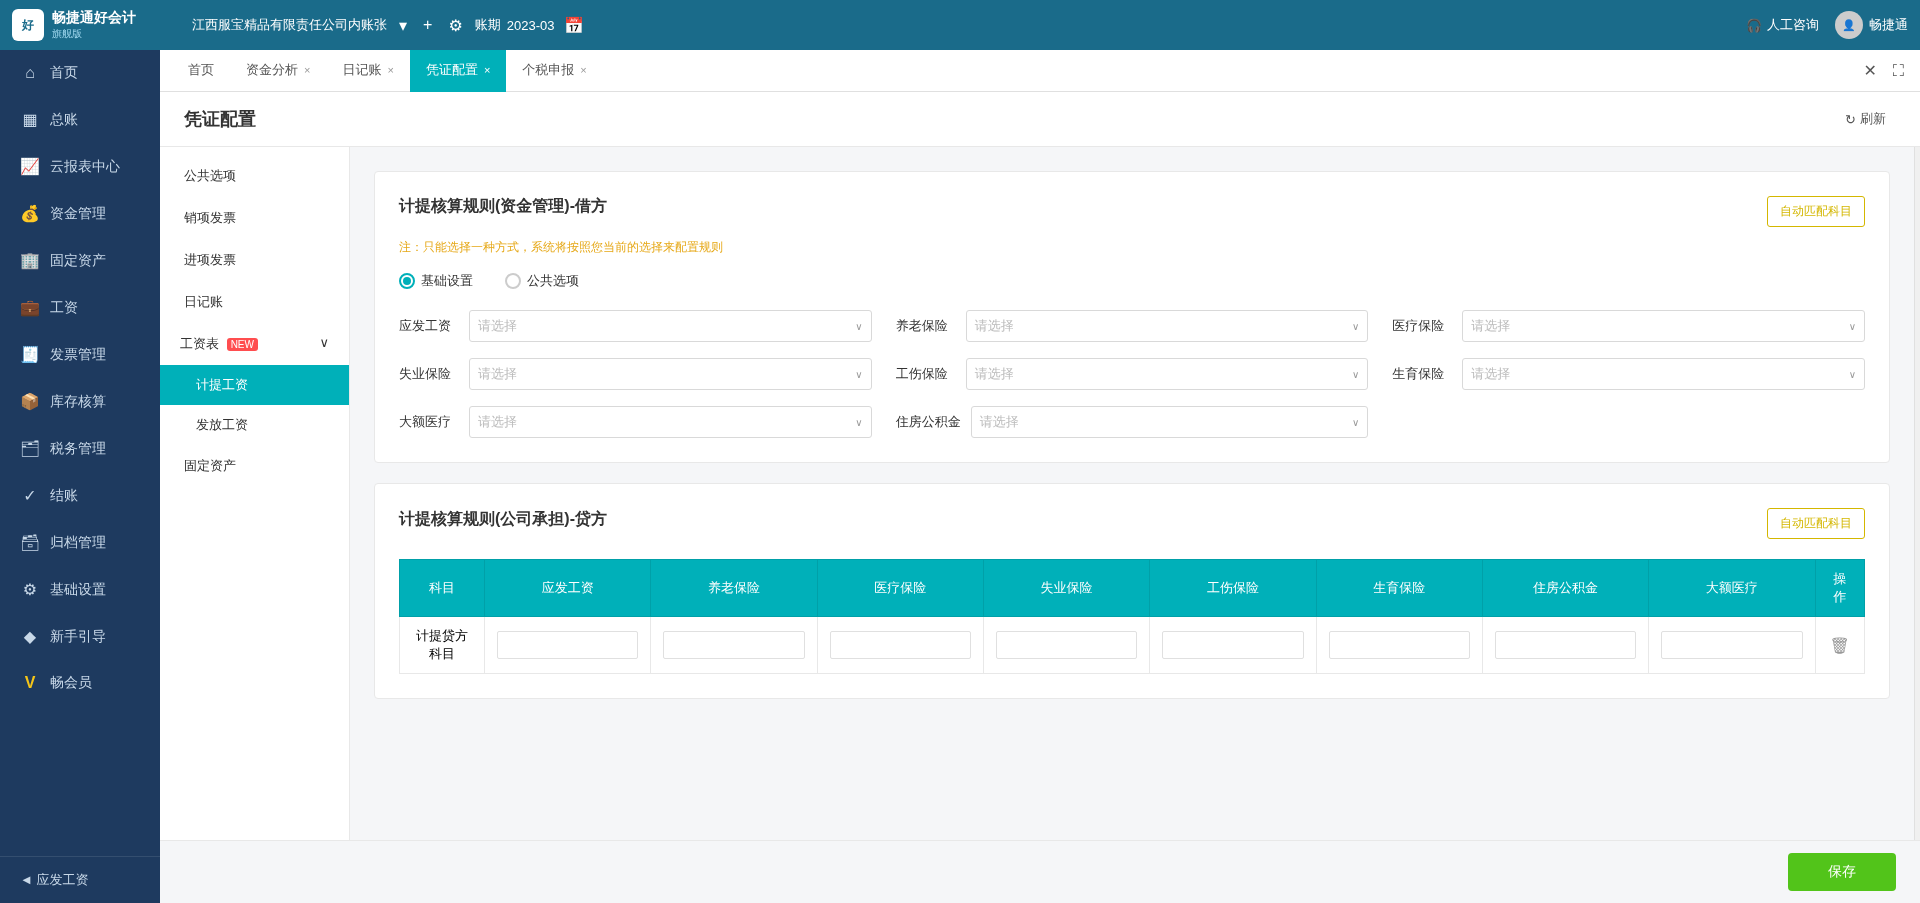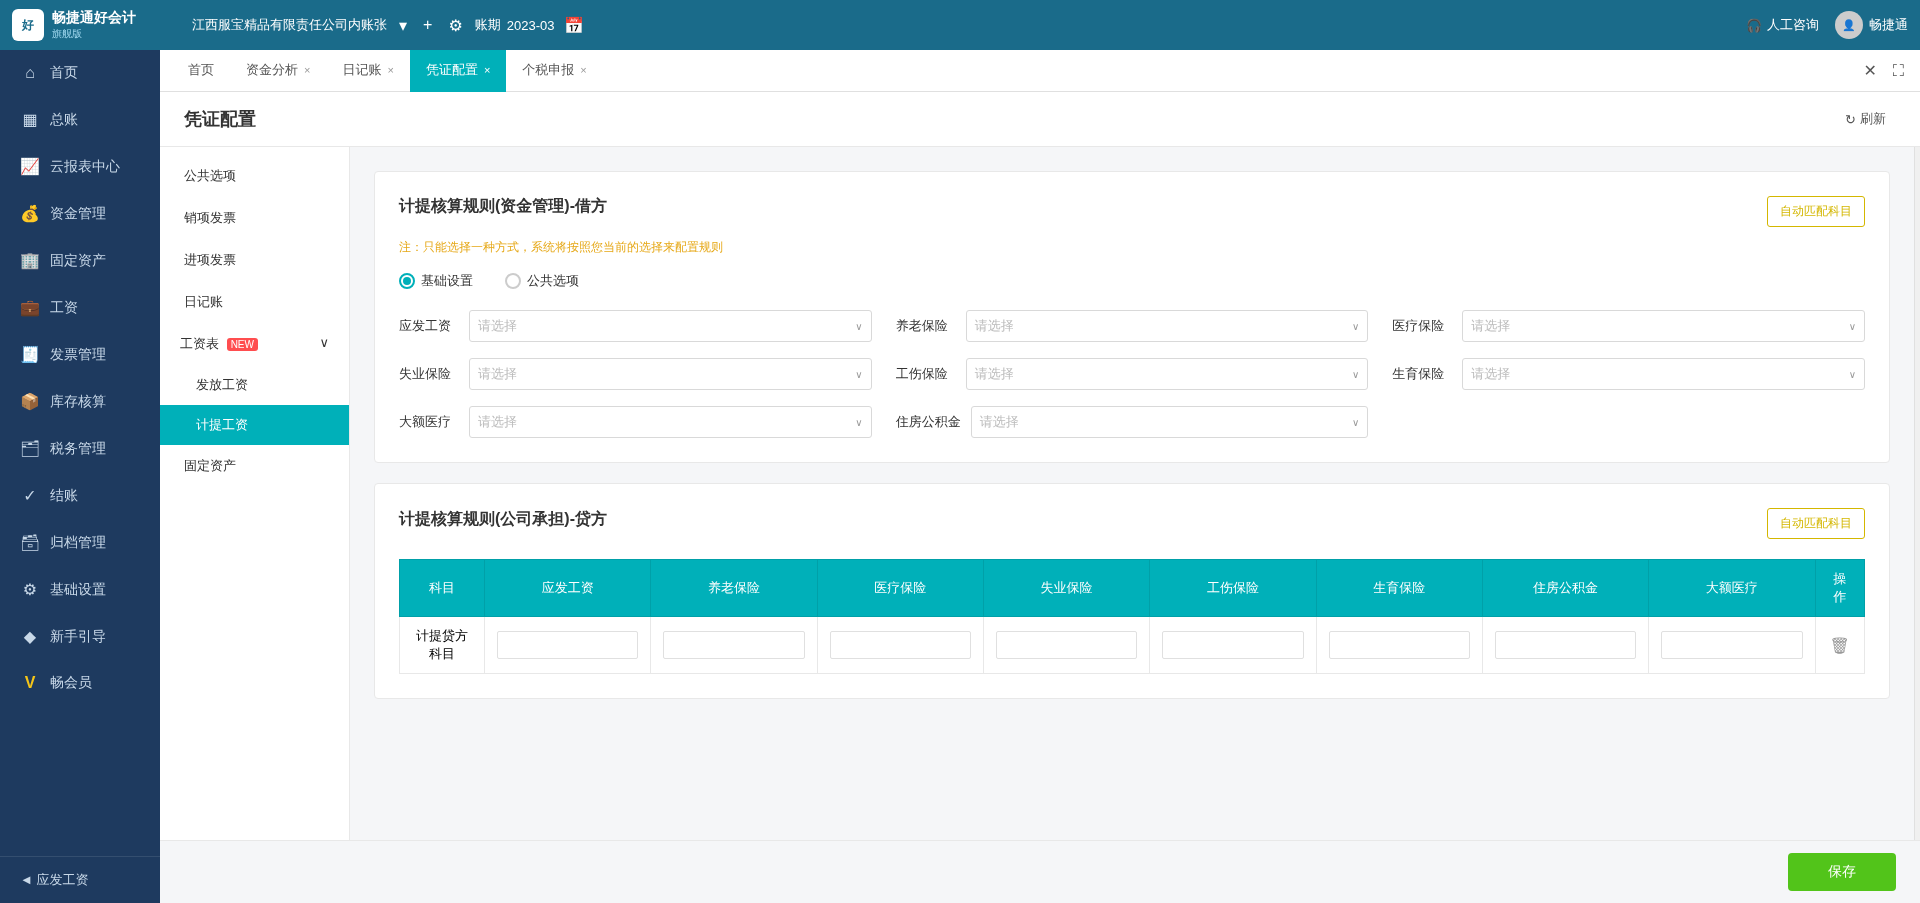--- a/index.html
+++ b/index.html
@@ -443,22 +443,22 @@
         <div class="left-nav-item">销项发票</div>
         <div class="left-nav-item">进项发票</div>
         <div class="left-nav-item">日记账</div>
         <div class="left-nav-group">
           <div>
             <span>工资表</span>
             <span class="new-badge">NEW</span>
           </div>
           <span>∨</span>
         </div>
+        <div class="sub-nav-item active">计提工资</div>
         <div class="sub-nav-item">发放工资</div>
-        <div class="sub-nav-item active">计提工资</div>
         <div class="left-nav-item">固定资产</div>
       </div>
 
       <div class="main-panel">
 
         <div class="section-card">
           <div style="display:flex; justify-content:space-between; align-items:flex-start; margin-bottom:4px;">
             <h2 class="section-title">计提核算规则(资金管理)-借方</h2>
             <button class="auto-match-btn">自动匹配科目</button>
           </div>

